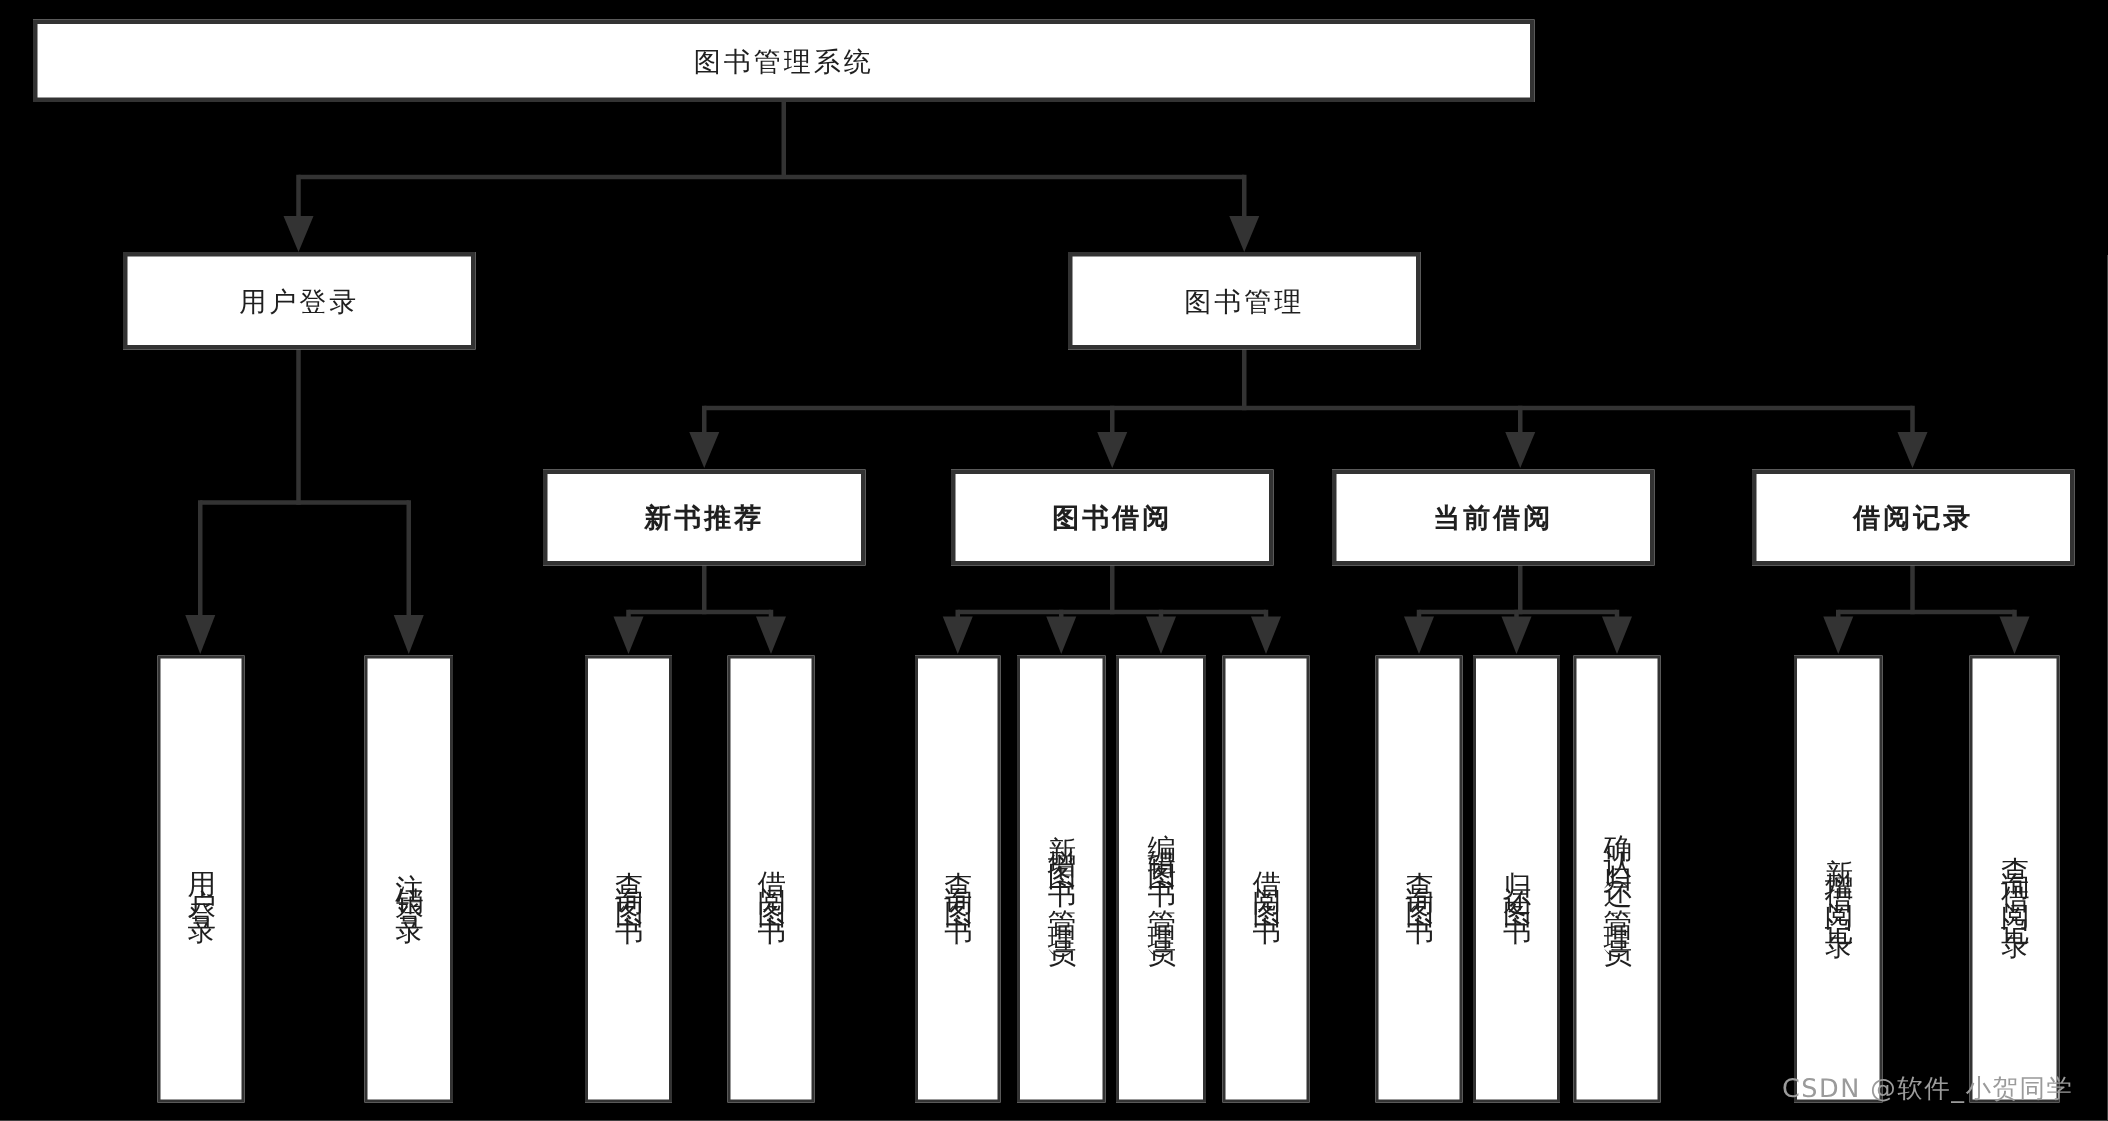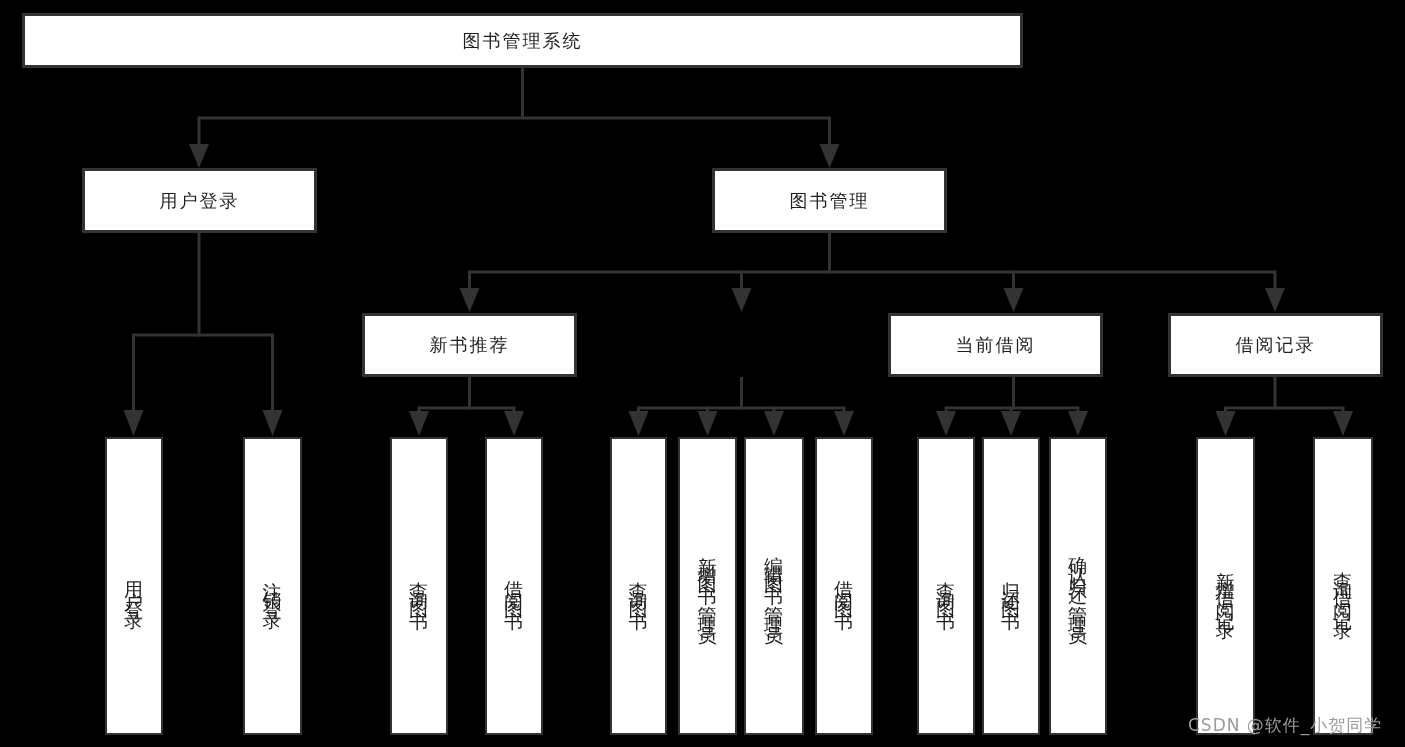--- a/index.html
+++ b/index.html
@@ -32,21 +32,21 @@
     justify-content: center;
     color: #1f1f1f;
     font-size: 18px;
     letter-spacing: 2px;
     z-index: 2;
     white-space: nowrap;
   }
   .root  { left: 22px;  top: 13px;  width: 1001px; height: 55px; }
   .lv2a  { left: 82px;  top: 168px; width: 235px;  height: 65px; }
   .lv2b  { left: 712px; top: 168px; width: 235px;  height: 65px; }
-  .lv3   { top: 313px;  height: 64px; width: 215px; }
+  .lv3   { top: 313px;  height: 64px; width: 215px; font-weight: bold; }
   .leaf {
     position: absolute;
     box-sizing: border-box;
     top: 437px;
     height: 298px;
     background: #ffffff;
     border: 2px solid #333333;
     display: flex;
     align-items: center;
     justify-content: center;
@@ -143,20 +143,21 @@
       <polygon points="1333,411 1353,411 1343,436"></polygon>
     </g>
   </svg>
 
   <div class="node root">图书管理系统</div>
 
   <div class="node lv2a">用户登录</div>
   <div class="node lv2b">图书管理</div>
 
   <div class="node lv3" style="left:362px;">新书推荐</div>
+  <div class="node lv3" style="left:634px;">图书借阅</div>
   <div class="node lv3" style="left:888px;">当前借阅</div>
   <div class="node lv3" style="left:1168px;text-align:right;">借阅记录</div>
 
   <div class="leaf" style="left:105px;  width:58px;">
       <span>用户登录</span>
     </div>
   <div class="leaf" style="left:243px;  width:59px;">
       <span>注销登录</span>
     </div>
   <div class="leaf" style="left:390px;  width:58px;">

